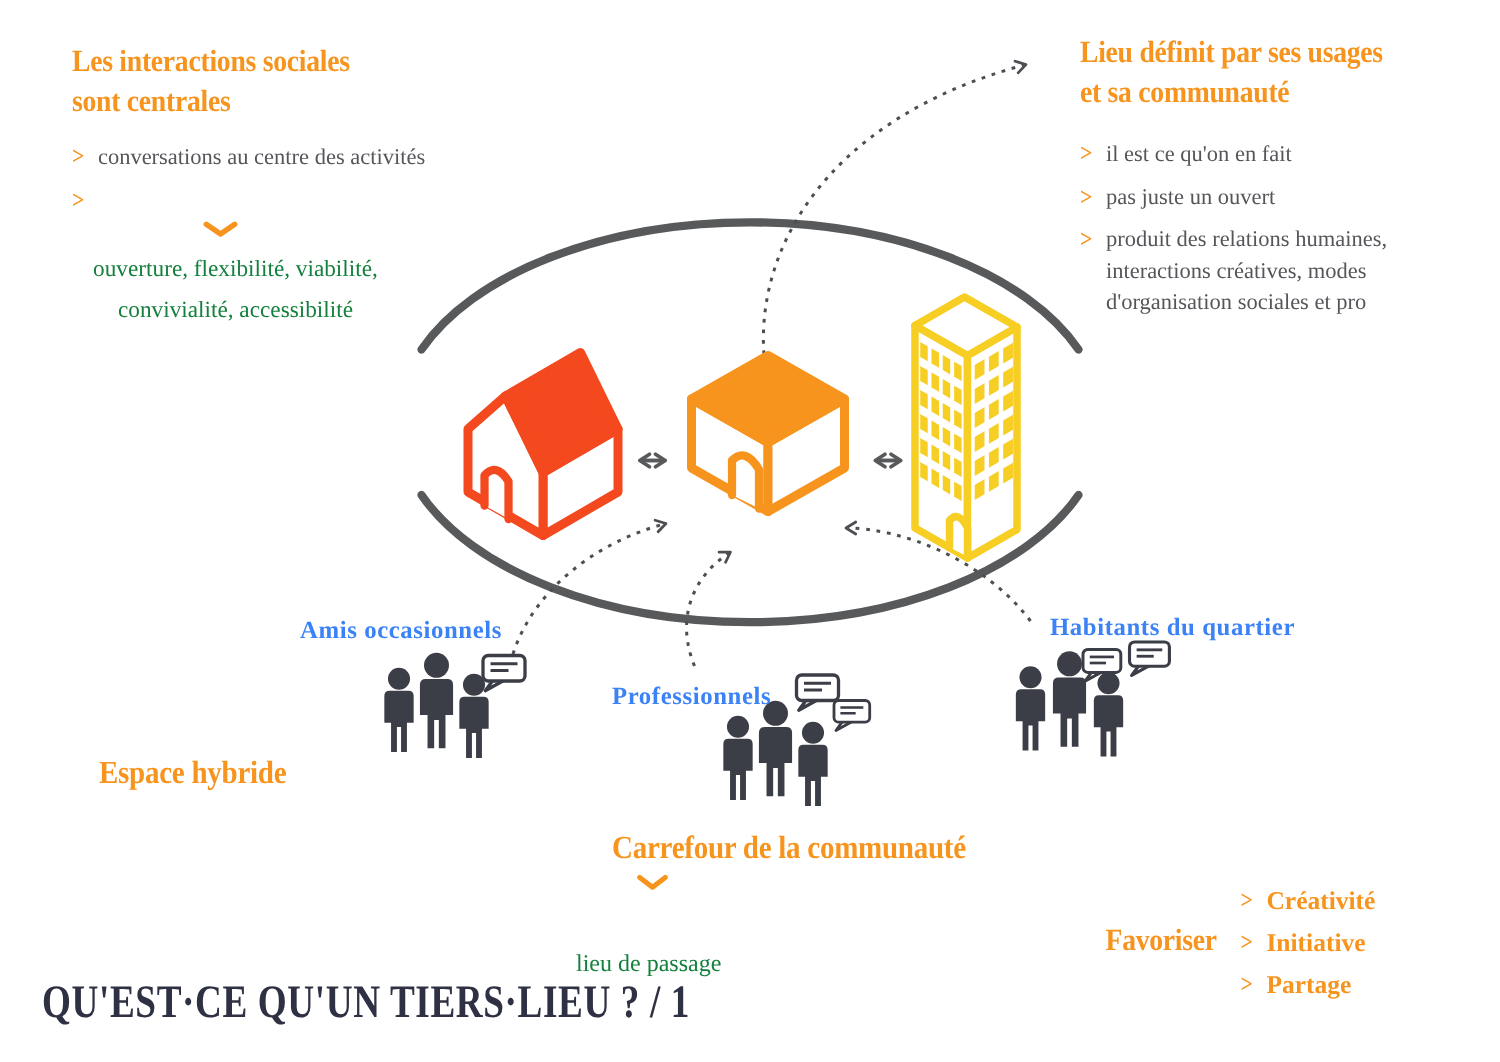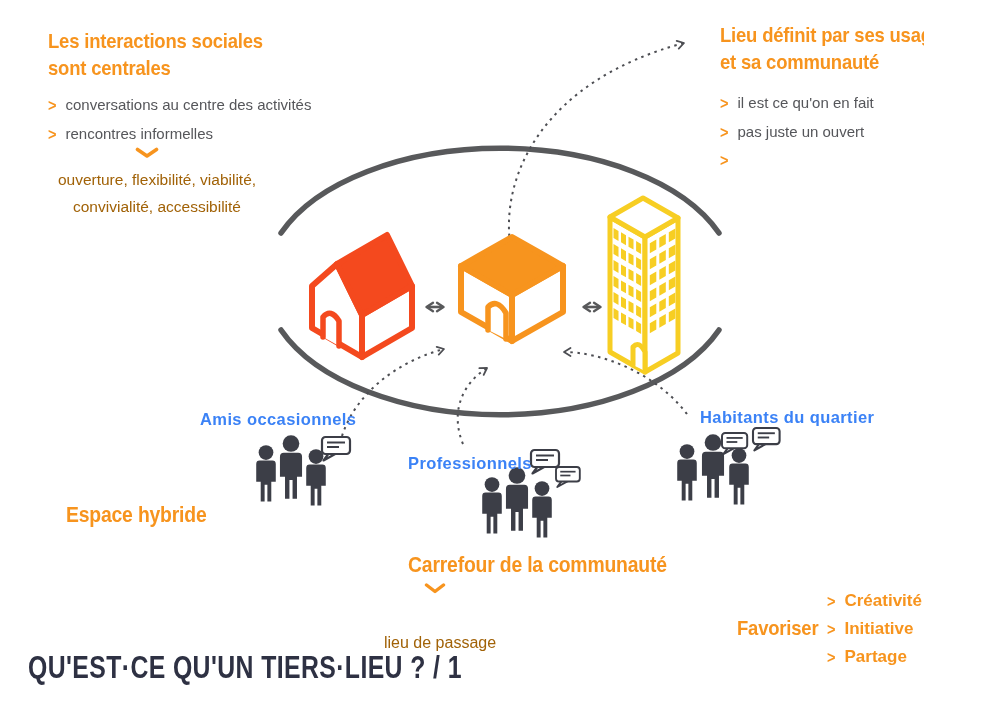--- a/index.html
+++ b/index.html
@@ -1,25 +1,25 @@
 <!DOCTYPE html>
 <html><head>
 <meta charset="utf-8">
 <style>
   html,body{margin:0;padding:0;background:#fff;}
   .page{position:relative;width:924px;height:708px;background:#ffffff;overflow:hidden;
-        font-family:Liberation Sans, sans-serif;}
+        font-family:Liberation Serif, serif;}
   .abs{position:absolute;}
   .oh{color:#F7941E;font-weight:bold;font-size:20.5px;line-height:26.5px;letter-spacing:-0.2px;}
   .oh2{color:#F7941E;font-weight:bold;font-size:21.5px;letter-spacing:-0.2px;}
   .condensed{transform:scaleX(0.9);transform-origin:left top;white-space:nowrap;}
   .bullet-row{display:flex;gap:9px;align-items:flex-start;}
   .chev{color:#F7941E;font-weight:bold;font-size:14.5px;line-height:20px;transform:scaleY(1.15);}
   .btext{color:#55565A;font-size:15px;line-height:20px;}
-  .gray{color:#a16207;}
+  .gray{color:#15803d;}
   .dark-label{color:#3b82f6;font-weight:bold;font-size:16.5px;letter-spacing:0.4px;white-space:nowrap;}
   .center{text-align:center;}
   .title{color:#2E3143;font-weight:bold;font-size:31px;letter-spacing:0.5px;white-space:nowrap;
          transform:scaleX(0.8);transform-origin:left top;}
   .opoint{color:#F7941E;font-weight:bold;font-size:17px;line-height:20px;white-space:nowrap;}
   .ochev{color:#F7941E;font-weight:bold;font-size:14.5px;line-height:20px;transform:scaleY(1.15);}
 </style>
 </head>
 <body>
 
@@ -153,21 +153,20 @@
   <div class="abs oh condensed" style="left:48px;top:28px">
     <div>Les interactions sociales</div>
     <div>sont centrales</div>
   </div>
   <div class="abs bullet-row" style="left:48px;top:95px">
     <span class="chev">&gt;</span>
     <span class="btext">conversations au centre des activités</span>
   </div>
   <div class="abs bullet-row" style="left:48px;top:124px">
     <span class="chev">&gt;</span>
-    <span class="btext">rencontres informelles</span>
   </div>
   <svg class="abs" style="left:135px;top:147px" width="24" height="12" viewBox="0 0 24 12">
     <path d="M2.5,2.5 L12,9 L21.5,2.5" fill="none" stroke="#F7941E" stroke-width="3.6" stroke-linecap="round" stroke-linejoin="round"></path>
   </svg>
   <div class="abs gray center" style="left:28px;top:166px;width:258px;font-size:15.5px;line-height:27px">
     <div>ouverture, flexibilité, viabilité,</div>
     <div>convivialité, accessibilité</div>
   </div>
 
   <div class="abs oh condensed" style="left:720px;top:22px">
@@ -177,20 +176,21 @@
   <div class="abs bullet-row" style="left:720px;top:93px">
     <span class="chev">&gt;</span>
     <span class="btext">il est ce qu'on en fait</span>
   </div>
   <div class="abs bullet-row" style="left:720px;top:122px">
     <span class="chev">&gt;</span>
     <span class="btext">pas juste un ouvert</span>
   </div>
   <div class="abs bullet-row" style="left:720px;top:150px;width:245px">
     <span class="chev">&gt;</span>
+    <span class="btext" style="width:220px;line-height:21px">produit des relations humaines, interactions créatives, modes d'organisation sociales et pro</span>
   </div>
 
   <div class="abs dark-label" style="left:200px;top:410px">Amis occasionnels</div>
   <div class="abs dark-label" style="left:408px;top:454px">Professionnels</div>
   <div class="abs dark-label" style="left:700px;top:408px">Habitants du quartier</div>
 
   <div class="abs oh2 condensed" style="left:66px;top:503px">Espace hybride</div>
 
   <div class="abs oh2 condensed" style="left:408px;top:553px">Carrefour de la communauté</div>
   <svg class="abs" style="left:424px;top:583px" width="22" height="11" viewBox="0 0 22 11">

